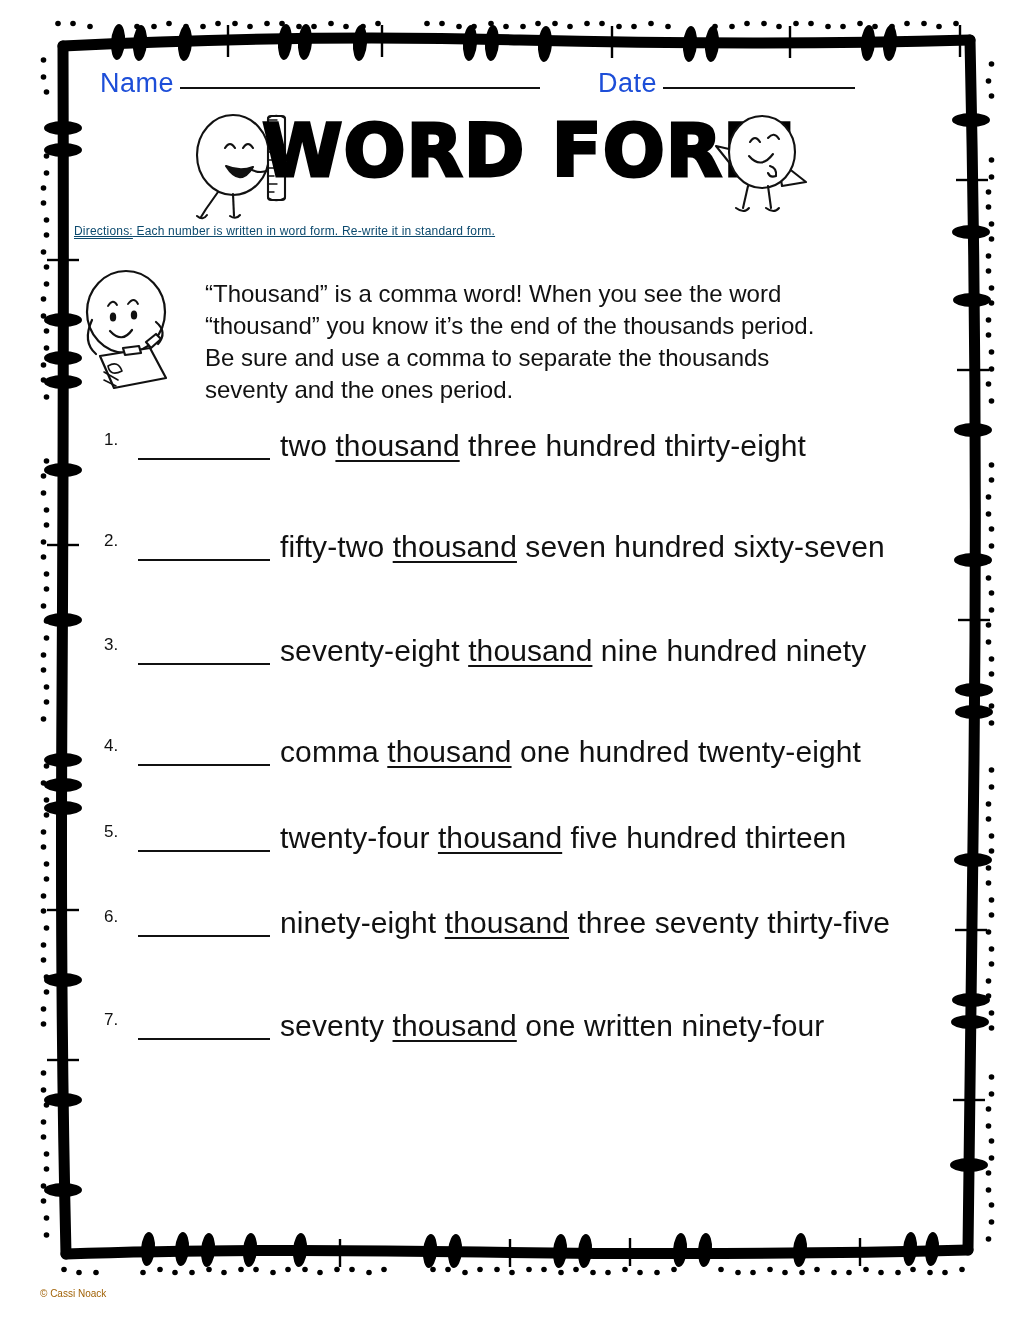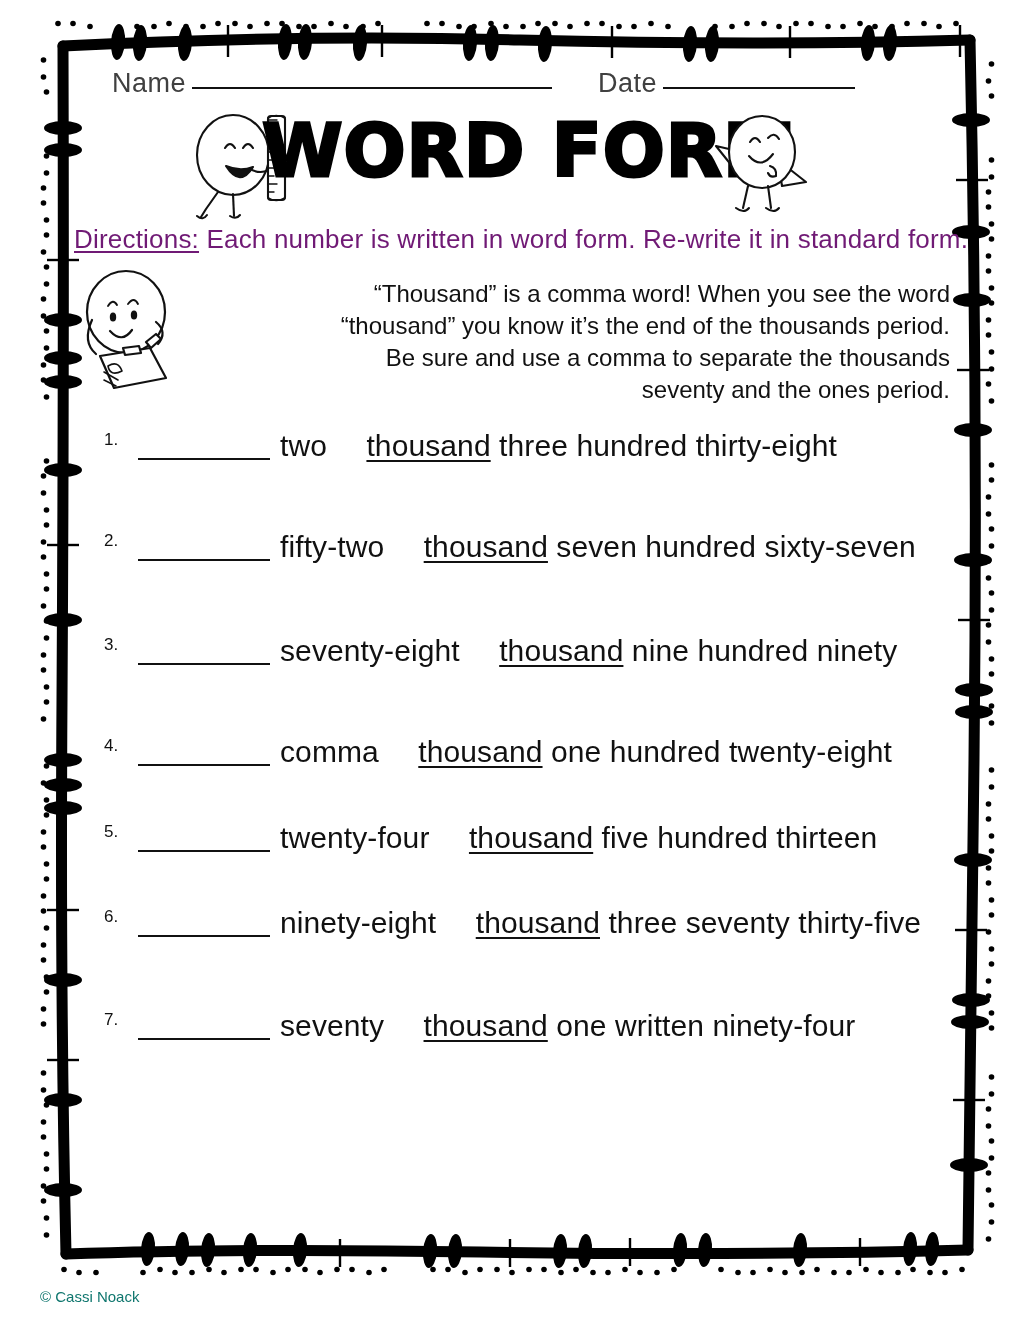--- a/index.html
+++ b/index.html
@@ -20,45 +20,45 @@
   #page-frame {
     position: absolute;
     left: 0; top: 0;
     width: 1020px; height: 1320px;
     pointer-events: none;
   }
 
   
   #name-date-row {
     position: absolute;
-    left: 112px;
+    left: 100px;
     top: 68px;
     width: 810px;
     height: 40px;
     display: flex;
     align-items: baseline;
     font-family: "Liberation Sans", sans-serif;
     font-size: 27px;
     font-weight: 300;
     letter-spacing: 0.5px;
-    color: #404040;
+    color: #1d4ed8;
   }
   .field-label {
     white-space: nowrap;
   }
   .rule {
     display: inline-block;
     border-bottom: 2px solid #111;
     height: 0;
     margin: 0 6px;
     transform: translateY(-3px);
   }
   #name-rule { width: 360px; }
   #date-rule { width: 192px; }
-  #date-label { margin-left: 40px; }
+  #date-label { margin-left: 52px; }
 
   
   #title-block {
     position: absolute;
     left: 190px;
     top: 106px;
     width: 640px;
     height: 112px;
   }
   #title-text {
@@ -84,25 +84,26 @@
     left: 522px;
     top: -2px;
   }
 
   
   #directions {
     position: absolute;
     left: 74px;
     top: 224px;
     font-family: "Liberation Sans", sans-serif;
-    font-size: 26px;
+    font-size: 12px;
     font-weight: 400;
     letter-spacing: 0.2px;
-    color: #701a75;
+    color: #0c4a6e;
     white-space: nowrap;
+    text-decoration: underline;
   }
   #directions-label {
     text-decoration: underline;
     text-underline-offset: 3px;
   }
 
   
   #tip-row {
     position: absolute;
     left: 70px;
@@ -113,21 +114,21 @@
   #char-writer {
     position: absolute;
     left: 0px;
     top: 0px;
   }
   #tip-text {
     position: absolute;
     left: 135px;
     top: 16px;
     width: 745px;
-    text-align: right;
+    text-align: left;
     font-family: "Liberation Sans", sans-serif;
     font-size: 24px;
     font-weight: 300;
     line-height: 1.33;
     color: #111;
   }
 
   
   #problem-list {
     position: absolute;
@@ -162,32 +163,31 @@
     font-size: 30px;
     font-weight: 300;
     line-height: 1.18;
     color: #111;
     letter-spacing: 0.1px;
   }
   .problem-text u {
     text-decoration: underline;
     text-underline-offset: 4px;
     text-decoration-thickness: 1.5px;
-    margin-left: 31px;
   }
 
   
   #footer-credit {
     position: absolute;
     left: 40px;
     top: 1288px;
     font-family: "Liberation Sans", sans-serif;
-    font-size: 15px;
+    font-size: 10px;
     font-weight: 400;
-    color: #0f766e;
+    color: #a16207;
   }
 </style>
 </head>
 <body>
 
 <svg id="page-frame" viewBox="0 0 1020 1320" width="1020" height="1320" xmlns="http://www.w3.org/2000/svg">
 
   <g fill="#000">
 
     <g id="dots-top">

